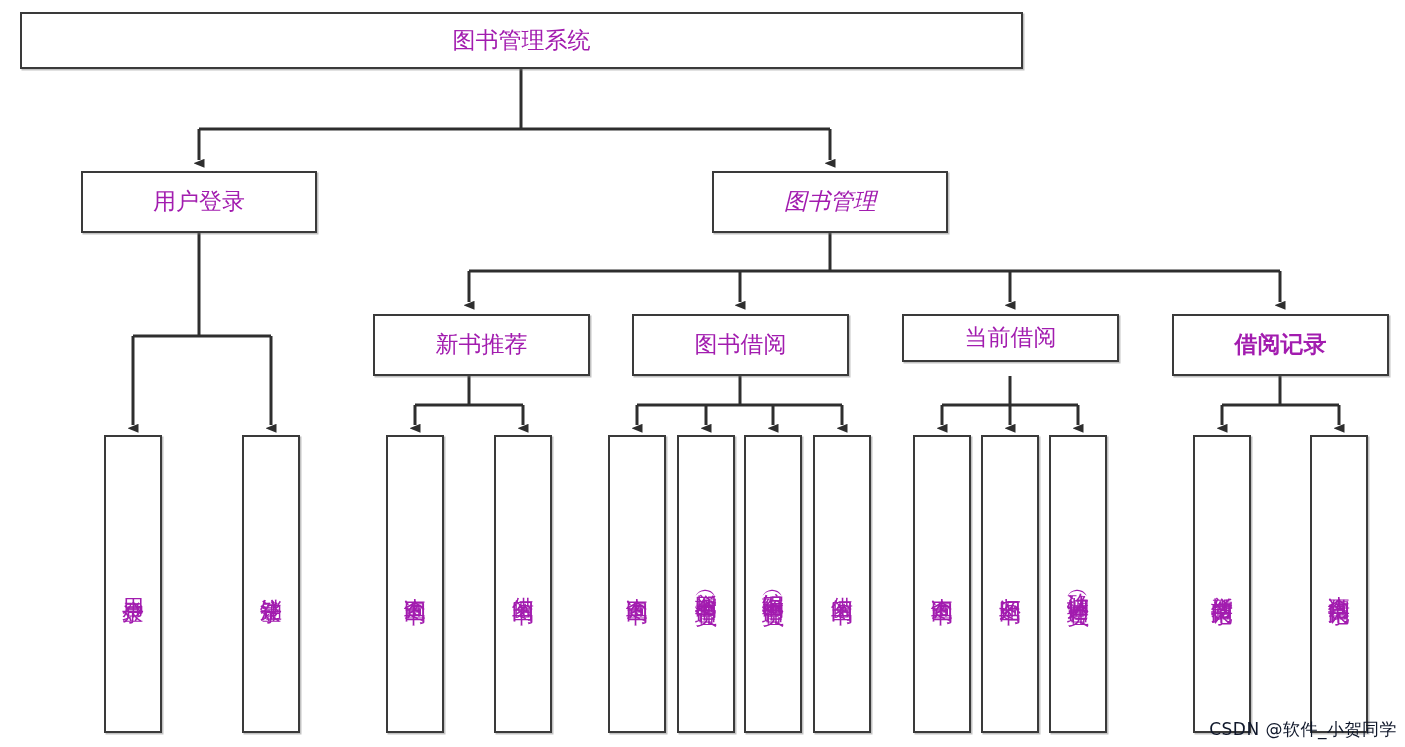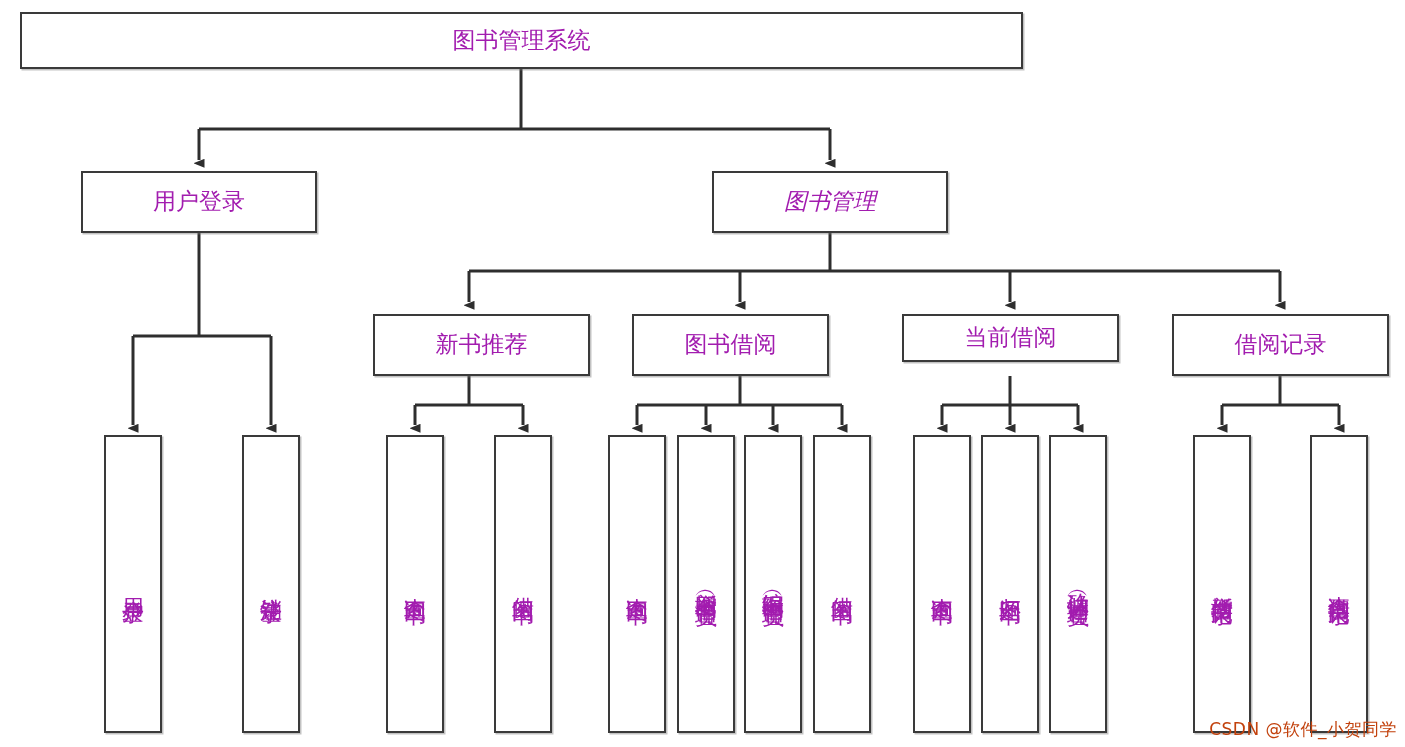--- a/index.html
+++ b/index.html
@@ -57,21 +57,21 @@
     font-size: 22px;
     letter-spacing: 2px;
     line-height: 1;
     max-height: 270px;
   }
   #watermark {
     position: absolute;
     right: 8px;
     bottom: 6px;
     font-size: 17px;
-    color: #c2410c;
+    color: #0f172a;
     letter-spacing: 0.5px;
     white-space: nowrap;
   }
 </style>
 </head>
 <body>
 
 <div id="canvas">
 
   <svg id="wires" viewBox="0 0 1405 747" width="1405" height="747" xmlns="http://www.w3.org/2000/svg">
@@ -131,27 +131,27 @@
   <div class="node horiz" style="left:81px; top:171px; width:236px; height:62px;">
     <span class="label">用户登录</span>
   </div>
   <div class="node horiz" style="left:712px; top:171px; width:236px; height:62px;font-style:italic;">
     <span class="label">图书管理</span>
   </div>
 
   <div class="node horiz" style="left:361px; top:314px; width:217px; height:62px;margin-left:12px;">
     <span class="label">新书推荐</span>
   </div>
-  <div class="node horiz" style="left:632px; top:314px; width:197px; height:62px;">
+  <div class="node horiz" style="left:632px; top:314px; width:217px; height:62px;">
     <span class="label">图书借阅</span>
   </div>
   <div class="node horiz" style="left:902px; top:314px; width:217px; height:48px;">
     <span class="label">当前借阅</span>
   </div>
-  <div class="node horiz" style="left:1172px; top:314px; width:217px; height:62px;">
+  <div class="node horiz" style="left:1172px; top:314px; width:217px; height:62px;font-weight:bold;">
     <span class="label">借阅记录</span>
   </div>
 
   <div class="node vert" style="left:104px; top:435px; width:58px; height:298px;">
     <span class="label">用户登录</span>
   </div>
   <div class="node vert" style="left:242px; top:435px; width:58px; height:298px;">
     <span class="label">注销登录</span>
   </div>
 

